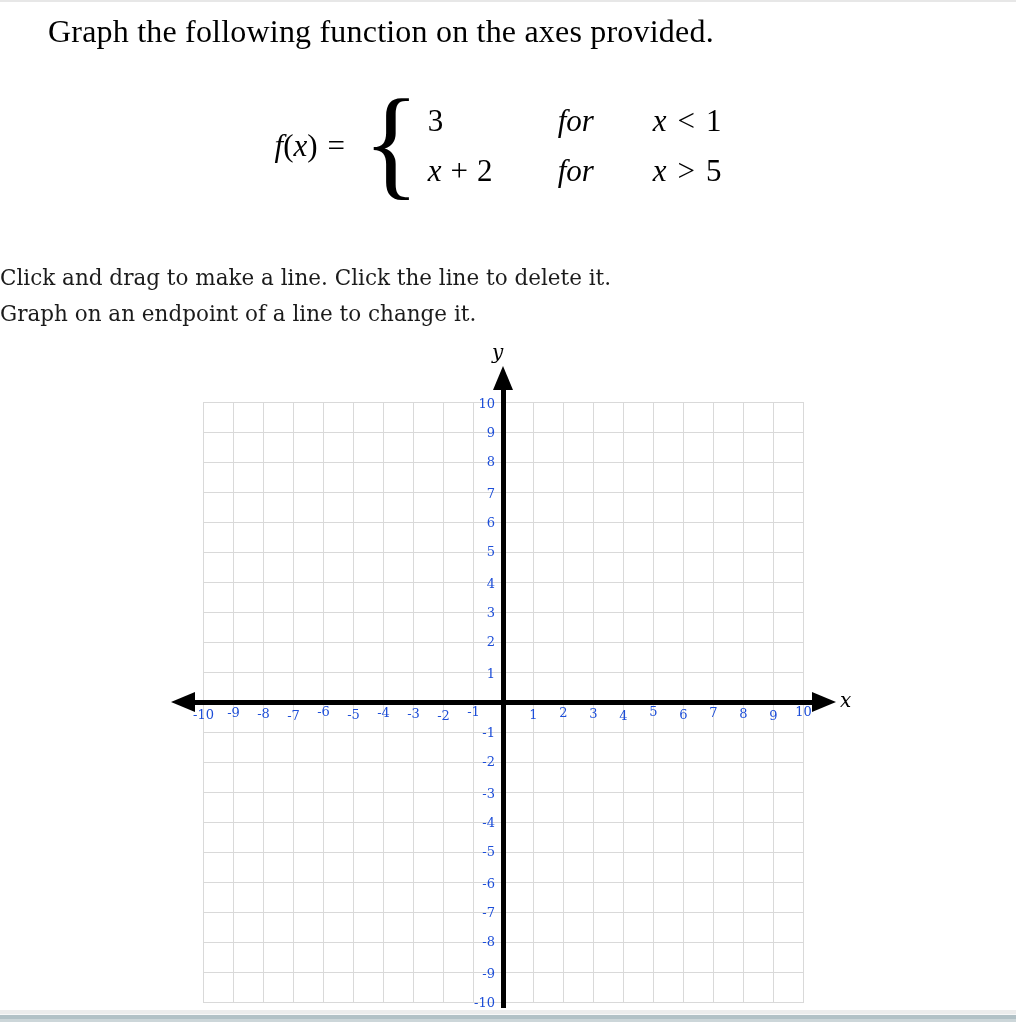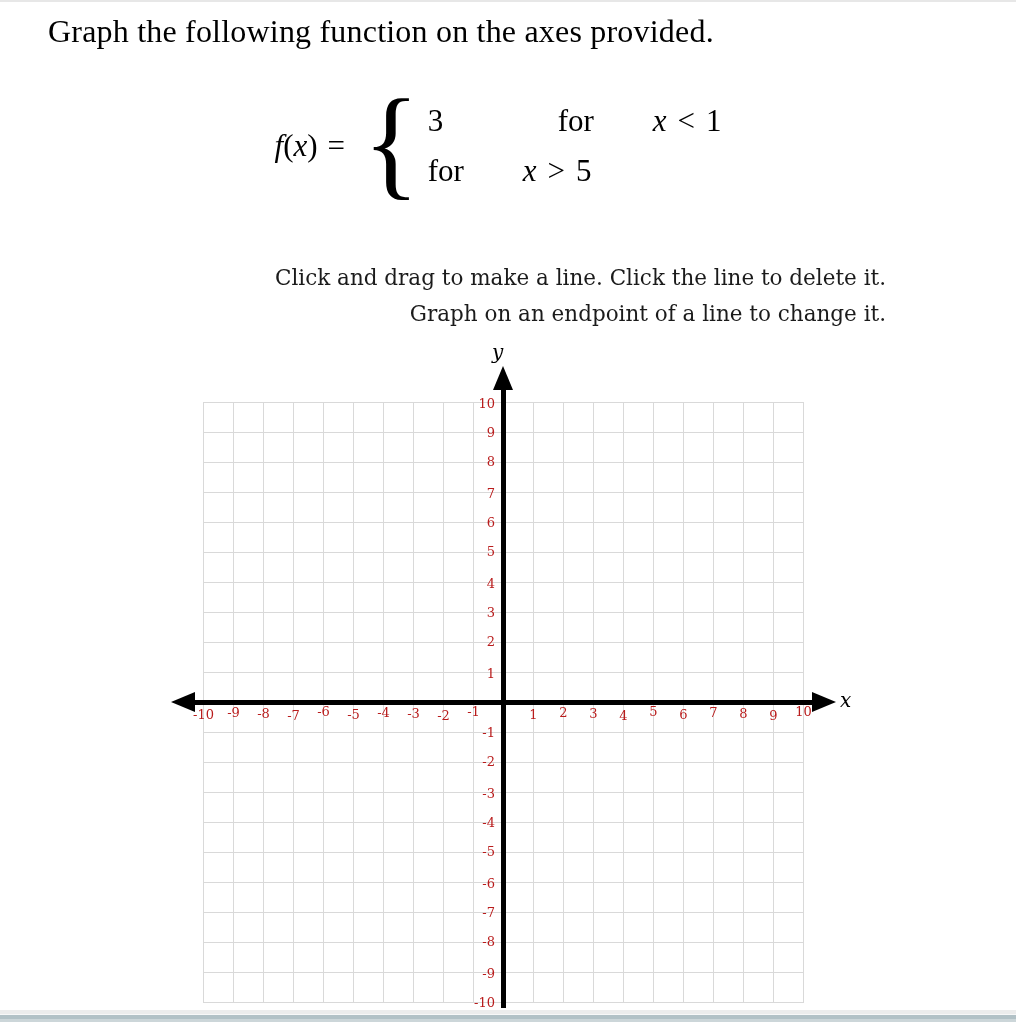--- a/index.html
+++ b/index.html
@@ -17,26 +17,26 @@
            display:flex;justify-content:center;align-items:center;font-size:31px;}
   .formula .lhs{display:flex;align-items:center;margin-right:14px;}
   .mvar{font-style:italic;}
   .mnum,.mpar,.meq,.mop,.mkw{font-style:normal;}
   .meq{margin:0 4px 0 10px;}
   .brace{font-size:118px;font-weight:400;line-height:1;transform:scaleY(1.04);
          margin:0 8px 6px 0;}
   .piece-rows{display:flex;flex-direction:column;gap:14px;}
   .piece-row{display:flex;align-items:baseline;}
   .cell-value{width:130px;text-align:left;}
-  .cell-for{width:95px;}
+  .cell-for{width:95px;font-style:italic;}
   .mop:not(:empty){margin:0 9px;}
   .cond .mop:not(:empty){margin:0 11px;}
 
   
-  .instructions{position:absolute;left:0;top:260px;width:886px;text-align:right;
+  .instructions{position:absolute;left:0;top:260px;width:886px;text-align:left;
                 font-family:"DejaVu Serif", serif;font-size:21.5px;color:#1b1b1b;
                 line-height:36px;}
 
   
   #graph{position:absolute;left:0;top:0;width:1016px;height:1022px;}
   .grid{position:absolute;left:203px;top:402px;width:601px;height:601px;
         background-image:
           linear-gradient(to right,#d9d9d9 1px,transparent 1px),
           linear-gradient(to bottom,#d9d9d9 1px,transparent 1px);
         background-size:30px 30px;}
@@ -45,21 +45,21 @@
   .arrow{position:absolute;width:0;height:0;}
   .arrow-left{left:171px;top:692px;border-top:10px solid transparent;
               border-bottom:10px solid transparent;border-right:24px solid #000;}
   .arrow-right{left:812px;top:692px;border-top:10px solid transparent;
                border-bottom:10px solid transparent;border-left:24px solid #000;}
   .arrow-up{left:493px;top:366px;border-left:10px solid transparent;
             border-right:10px solid transparent;border-bottom:24px solid #000;}
   .axis-label{position:absolute;font-style:italic;font-size:20px;font-family:"DejaVu Serif", serif;}
   .x-axis-label{left:840px;top:688px;}
   .y-axis-label{left:492px;top:340px;}
-  .tick{position:absolute;font-family:"DejaVu Serif", serif;font-size:13px;color:#b91c1c;}
+  .tick{position:absolute;font-family:"DejaVu Serif", serif;font-size:13px;color:#1d4ed8;}
   .xtick{width:40px;text-align:center;}
   .ytick{width:44px;text-align:right;line-height:18px;}
 
   
   .hscroll{position:absolute;left:0;bottom:0;width:1016px;height:14px;}
   .hscroll .r1{height:2px;background:#ffffff;}
   .hscroll .r2{height:4px;background:#ececec;}
   .hscroll .r3{height:1px;background:#f8f8f8;}
   .hscroll .r4{height:4px;background:#b2c1c6;}
   .hscroll .r5{height:3px;background:#ccd6d9;}
@@ -80,20 +80,21 @@
       <span class="meq">=</span>
   </span>
   <span class="brace">{</span>
   <span class="piece-rows">
     <span class="piece-row">
       <span class="cell-value"><span class="mvar"></span><span class="mop"></span><span class="mnum">3</span></span>
       <span class="cell-for mkw">for</span>
       <span class="cond"><span class="mvar">x</span><span class="mop">&lt;</span><span class="mnum">1</span></span>
     </span>
     <span class="piece-row">
+      <span class="cell-value"><span class="mvar">x</span><span class="mop">+</span><span class="mnum">2</span></span>
       <span class="cell-for mkw">for</span>
       <span class="cond"><span class="mvar">x</span><span class="mop">&gt;</span><span class="mnum">5</span></span>
     </span>
   </span>
 </div>
 
 <div class="instructions">
   <div>Click and drag to make a line. Click the line to delete it.</div>
   <div>Graph on an endpoint of a line to change it.</div>
 </div>

